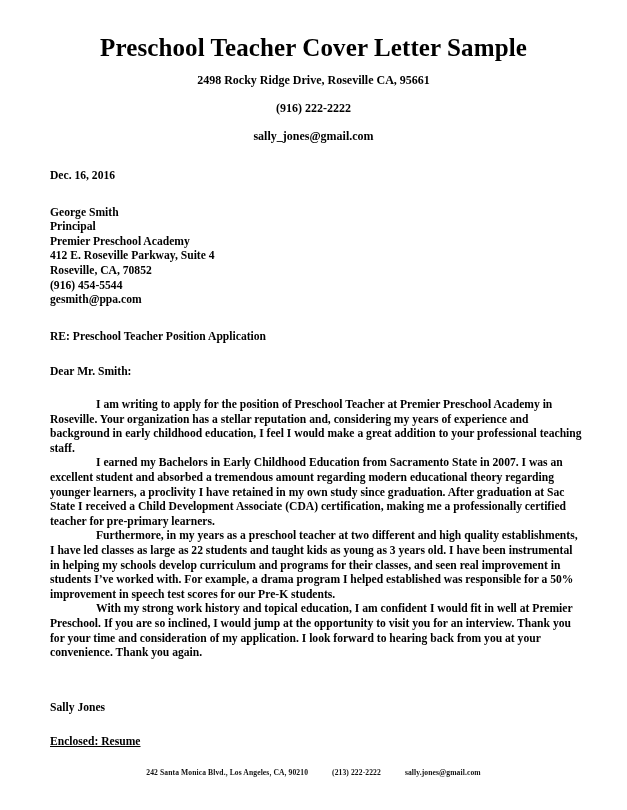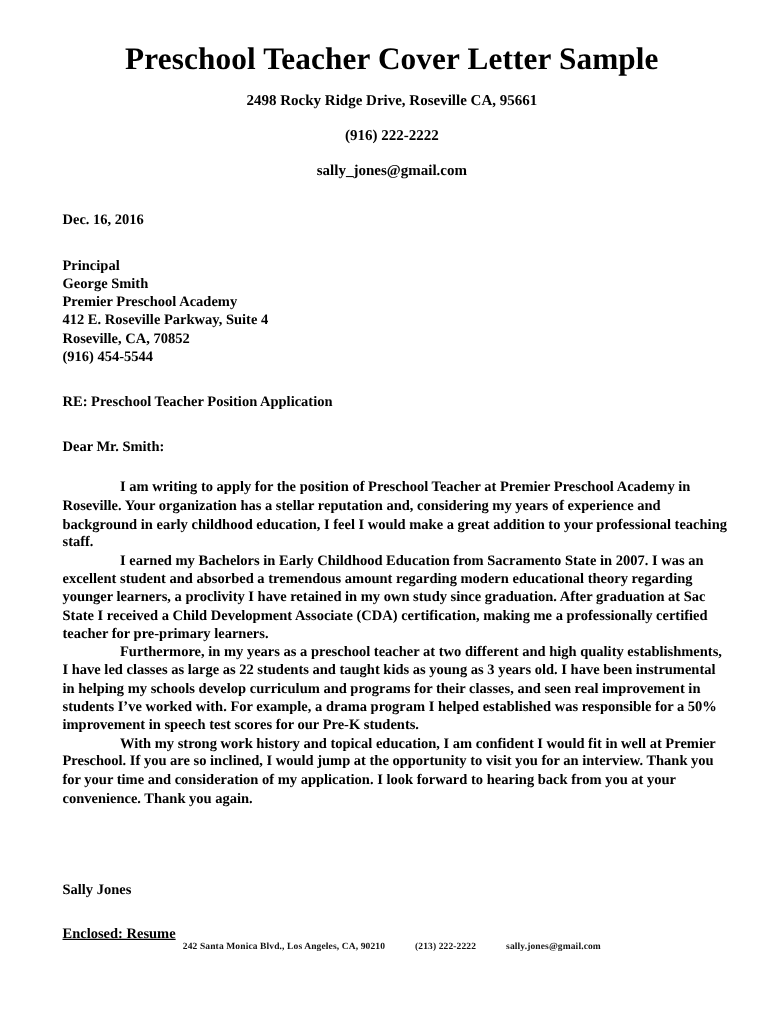--- a/index.html
+++ b/index.html
@@ -66,21 +66,21 @@
   .body-paragraphs p {
     margin: 0;
     text-indent: 46px;
     text-align: left;
     line-height: 14.6px;
   }
   .closing {
     margin-top: 20px;
   }
   .signature-name {
-    margin-top: 59px;
+    margin-top: 40px;
   }
   .enclosure {
     margin-top: 20px;
     text-decoration: underline;
   }
 
   
   .footer {
     position: absolute;
     left: 0;
@@ -88,20 +88,21 @@
     top: 752px;
     text-align: center;
     font-size: 7.6px;
     font-weight: bold;
     color: #111111;
     letter-spacing: 0.1px;
   }
   .footer span {
     display: inline-block;
     vertical-align: baseline;
+    margin-top: 16px;
   }
   .footer .gap {
     display: inline-block;
     width: 20px;
   }
 </style>
 </head>
 <body>
 
 <div class="page">
@@ -113,26 +114,27 @@
     <p class="letterhead-line">sally_jones@gmail.com</p>
   </div>
 
   <div class="letter">
 
     <div class="block-date">
       <div>Dec. 16, 2016</div>
     </div>
 
     <div class="recipient">
+      <div>George Smith</div>
       <div>Principal</div>
-      <div>George Smith</div>
       <div>Premier Preschool Academy</div>
       <div>412 E. Roseville Parkway, Suite 4</div>
       <div>Roseville, CA, 70852</div>
       <div>(916) 454-5544</div>
+      <div>gesmith@ppa.com</div>
     </div>
 
     <div class="re-line">RE: Preschool Teacher Position Application</div>
 
     <div class="salutation">Dear Mr. Smith:</div>
 
     <div class="body-paragraphs">
       <p>I am writing to apply for the position of Preschool Teacher at Premier Preschool Academy in Roseville. Your organization has a stellar reputation and, considering my years of experience and background in early childhood education, I feel I would make a great addition to your professional teaching staff.</p>
       <p>I earned my Bachelors in Early Childhood Education from Sacramento State in 2007. I was an excellent student and absorbed a tremendous amount regarding modern educational theory regarding younger learners, a proclivity I have retained in my own study since graduation. After graduation at Sac State I received a Child Development Associate (CDA) certification, making me a professionally certified teacher for pre-primary learners.</p>
       <p>Furthermore, in my years as a preschool teacher at two different and high quality establishments, I have led classes as large as 22 students and taught kids as young as 3 years old. I have been instrumental in helping my schools develop curriculum and programs for their classes, and seen real improvement in students I’ve worked with. For example, a drama program I helped established was responsible for a 50% improvement in speech test scores for our Pre-K students.</p>

